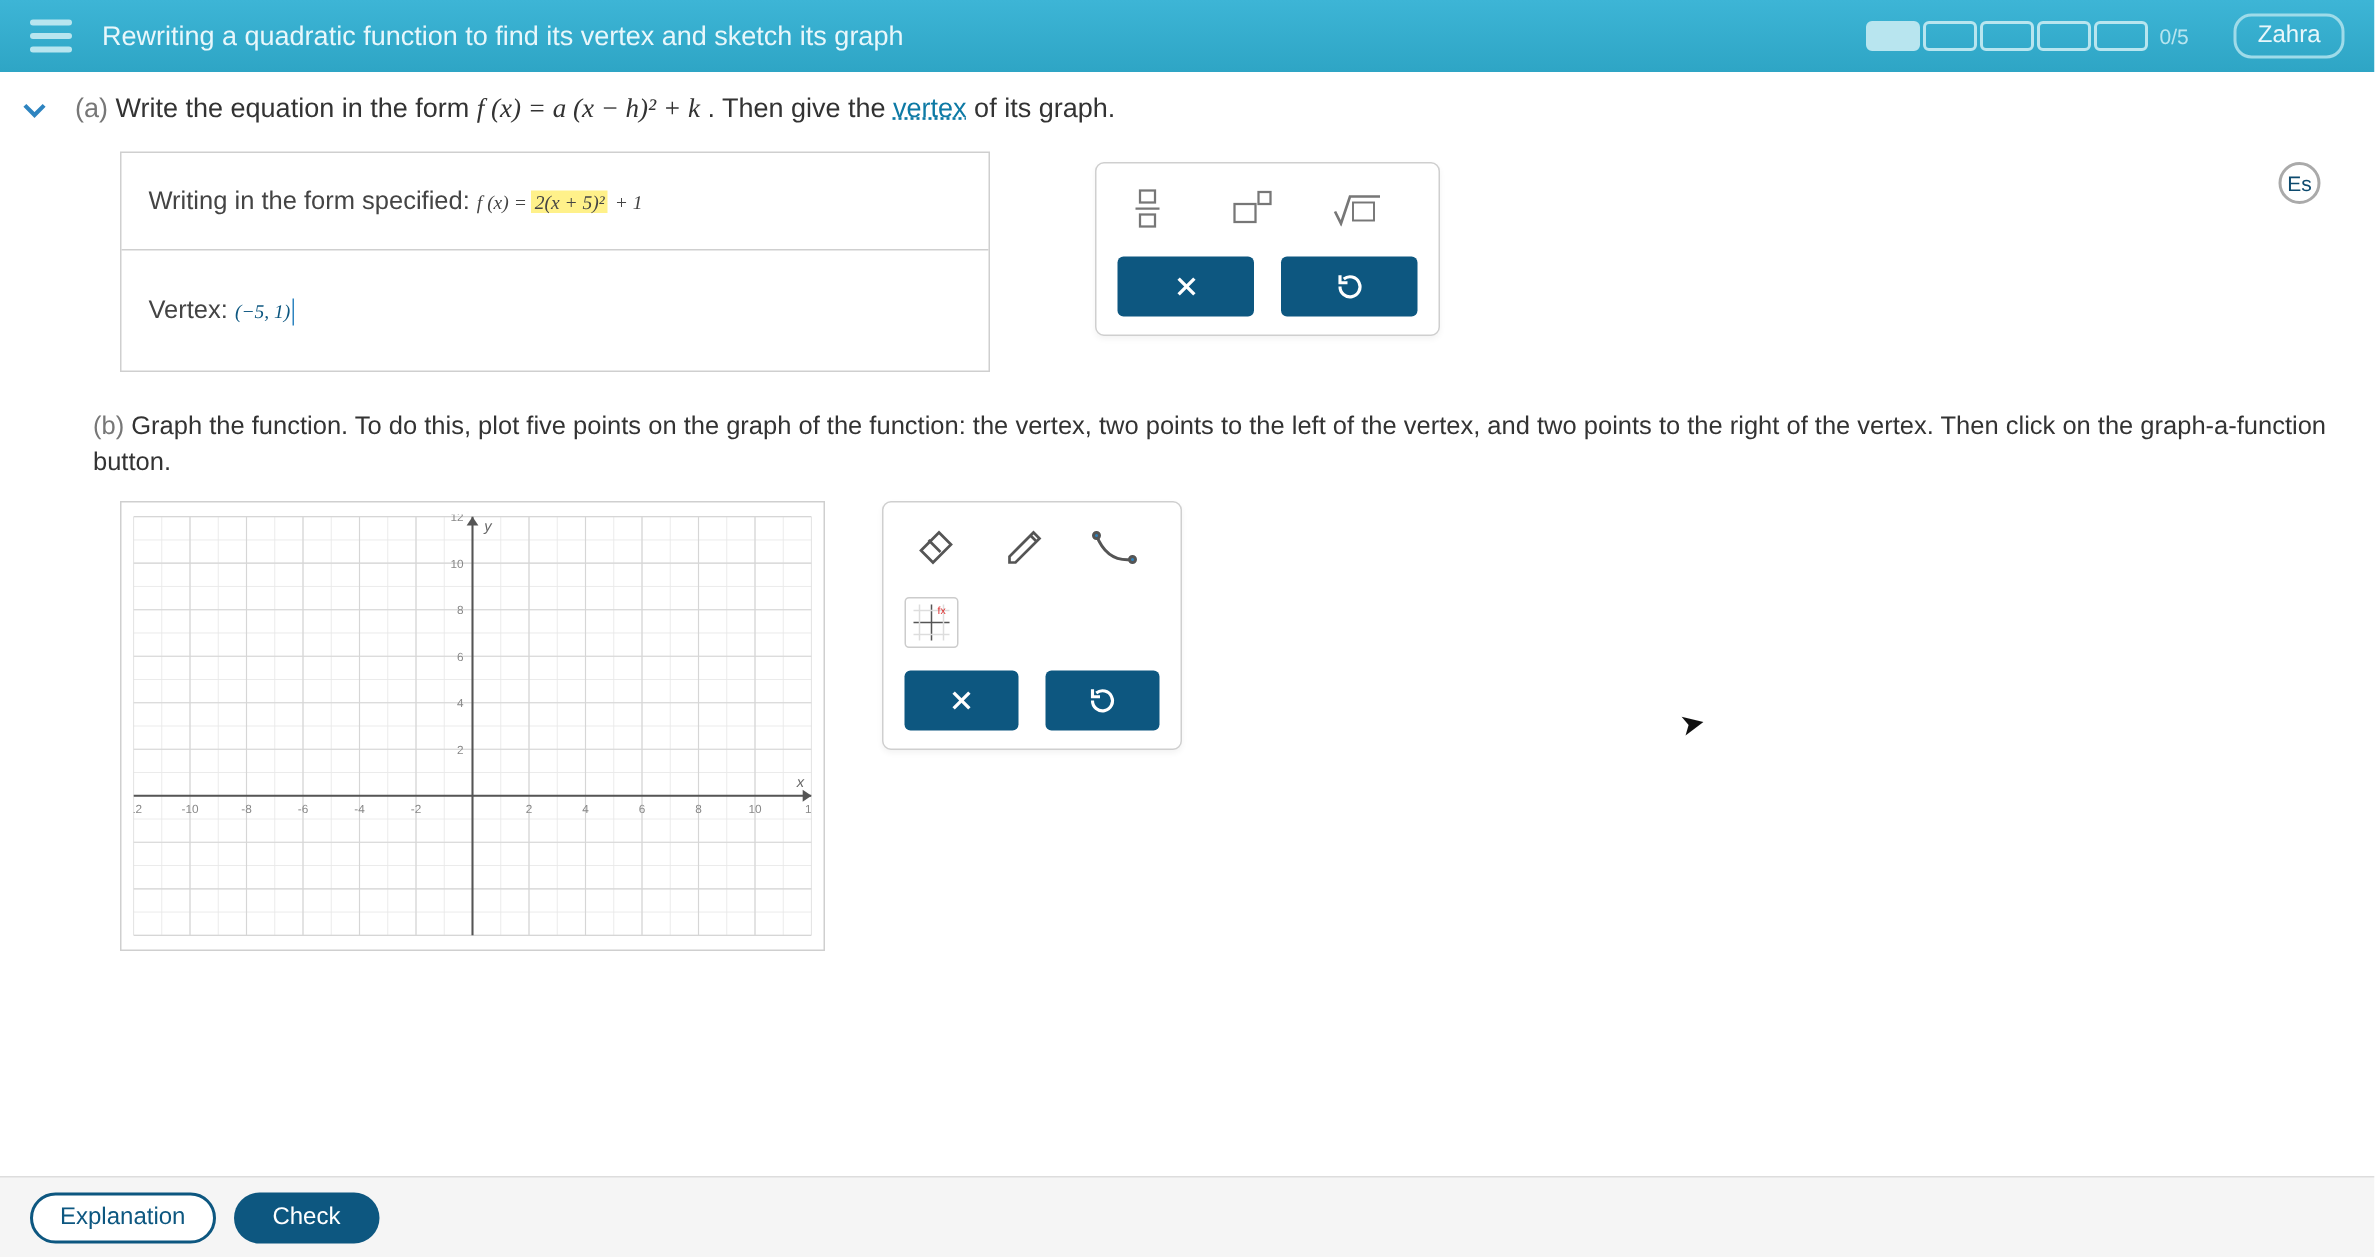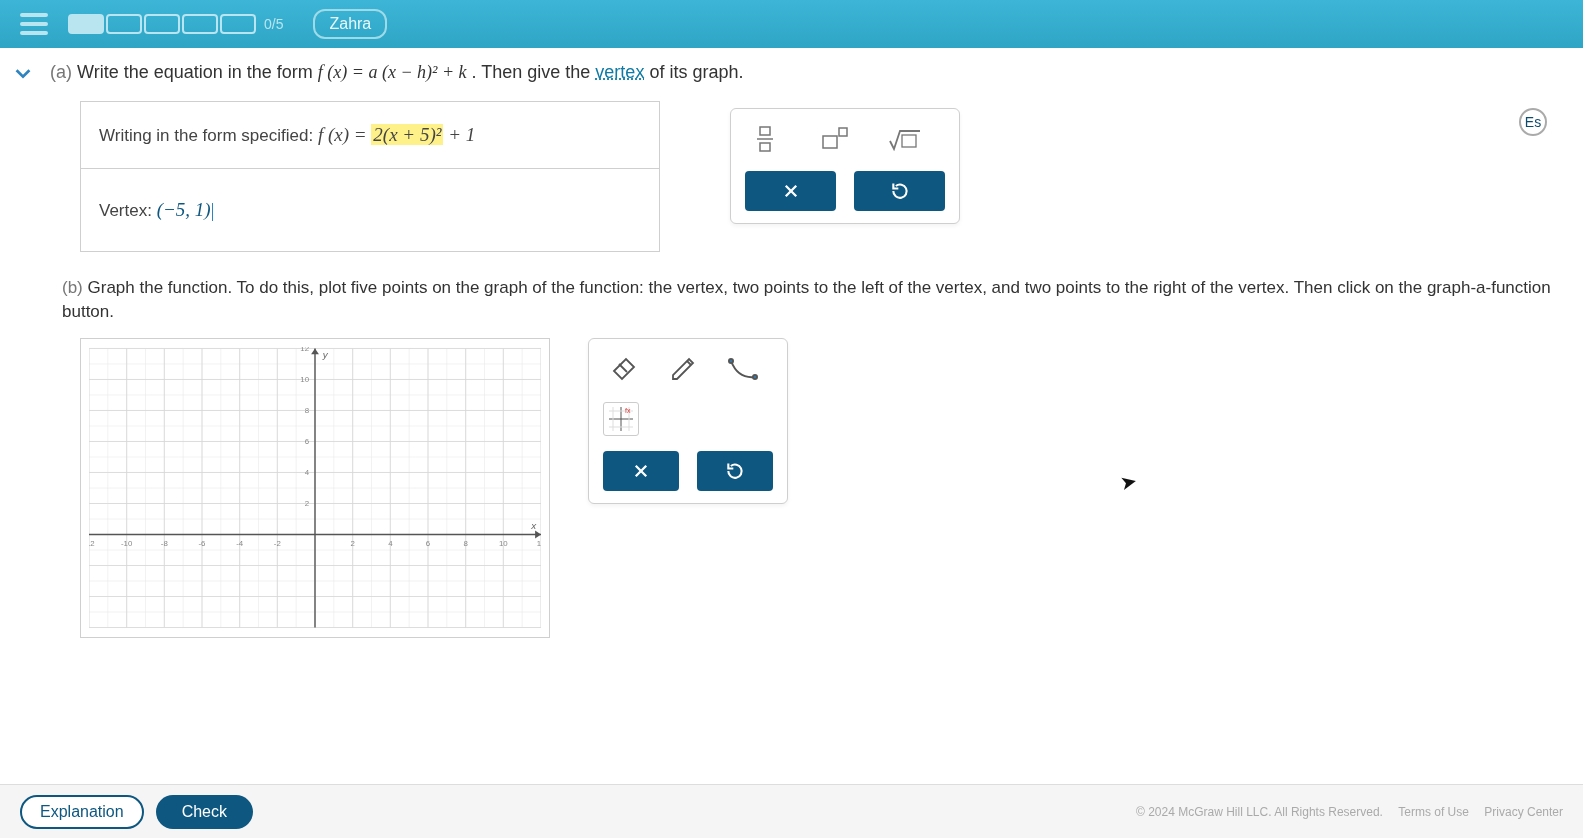--- a/index.html
+++ b/index.html
@@ -42,21 +42,21 @@
 
 .answer-box {
   border: 1px solid #cfcfcf;
   width: 580px;
   display: block;
   margin-left: 30px;
 }
 .answer-row { border-bottom: 1px solid #cfcfcf; padding: 22px 18px; font-size: 17px; color:#444;}
 .answer-row:last-child { border-bottom: none; }
 .hl { background: #fff18a; padding: 0 2px; text-align: center; }
-.ans-math { font-family: 'Times New Roman', serif; font-style: italic; font-size: 19px; }
+.ans-math { font-family: 'Times New Roman', serif; font-style: italic; font-size: 13px; }
 .cursor-caret { display:inline-block; width:1px; height:18px; background:#2e84c0; vertical-align:middle; margin-left:1px;}
 
 .tool-panel {
   position: absolute;
   border: 1px solid #cfcfcf;
   border-radius: 6px;
   background: #fff;
   padding: 12px 14px;
   box-shadow: 0 2px 4px rgba(0,0,0,0.05);
 }
@@ -99,20 +99,21 @@
 </style>
 </head>
 <body>
 
 <div class="top-bar">
   <div class="hamburger">
       <span></span>
       <span></span>
       <span></span>
     </div>
+  <div class="top-title">Rewriting a quadratic function to find its vertex and sketch its graph</div>
   <div class="progress-boxes">
     <div class="pbox filled"></div>
     <div class="pbox"></div>
     <div class="pbox"></div>
     <div class="pbox"></div>
     <div class="pbox"></div>
     <span class="progress-score">0/5</span>
   </div>
   <div class="user-btn">Zahra</div>
 </div>
@@ -338,18 +339,13 @@
     </div>
   </div>
 
 </div>
 
 <div class="mouse-cursor">➤</div>
 
 <div class="bottom-bar">
   <div class="explain-btn">Explanation</div>
   <button class="check-btn">Check</button>
-  <div class="copyright">
-    <span>© 2024 McGraw Hill LLC. All Rights Reserved.</span>
-    <a>Terms of Use</a>
-    <a>Privacy Center</a>
-  </div>
 </div>
 
 </body></html>

